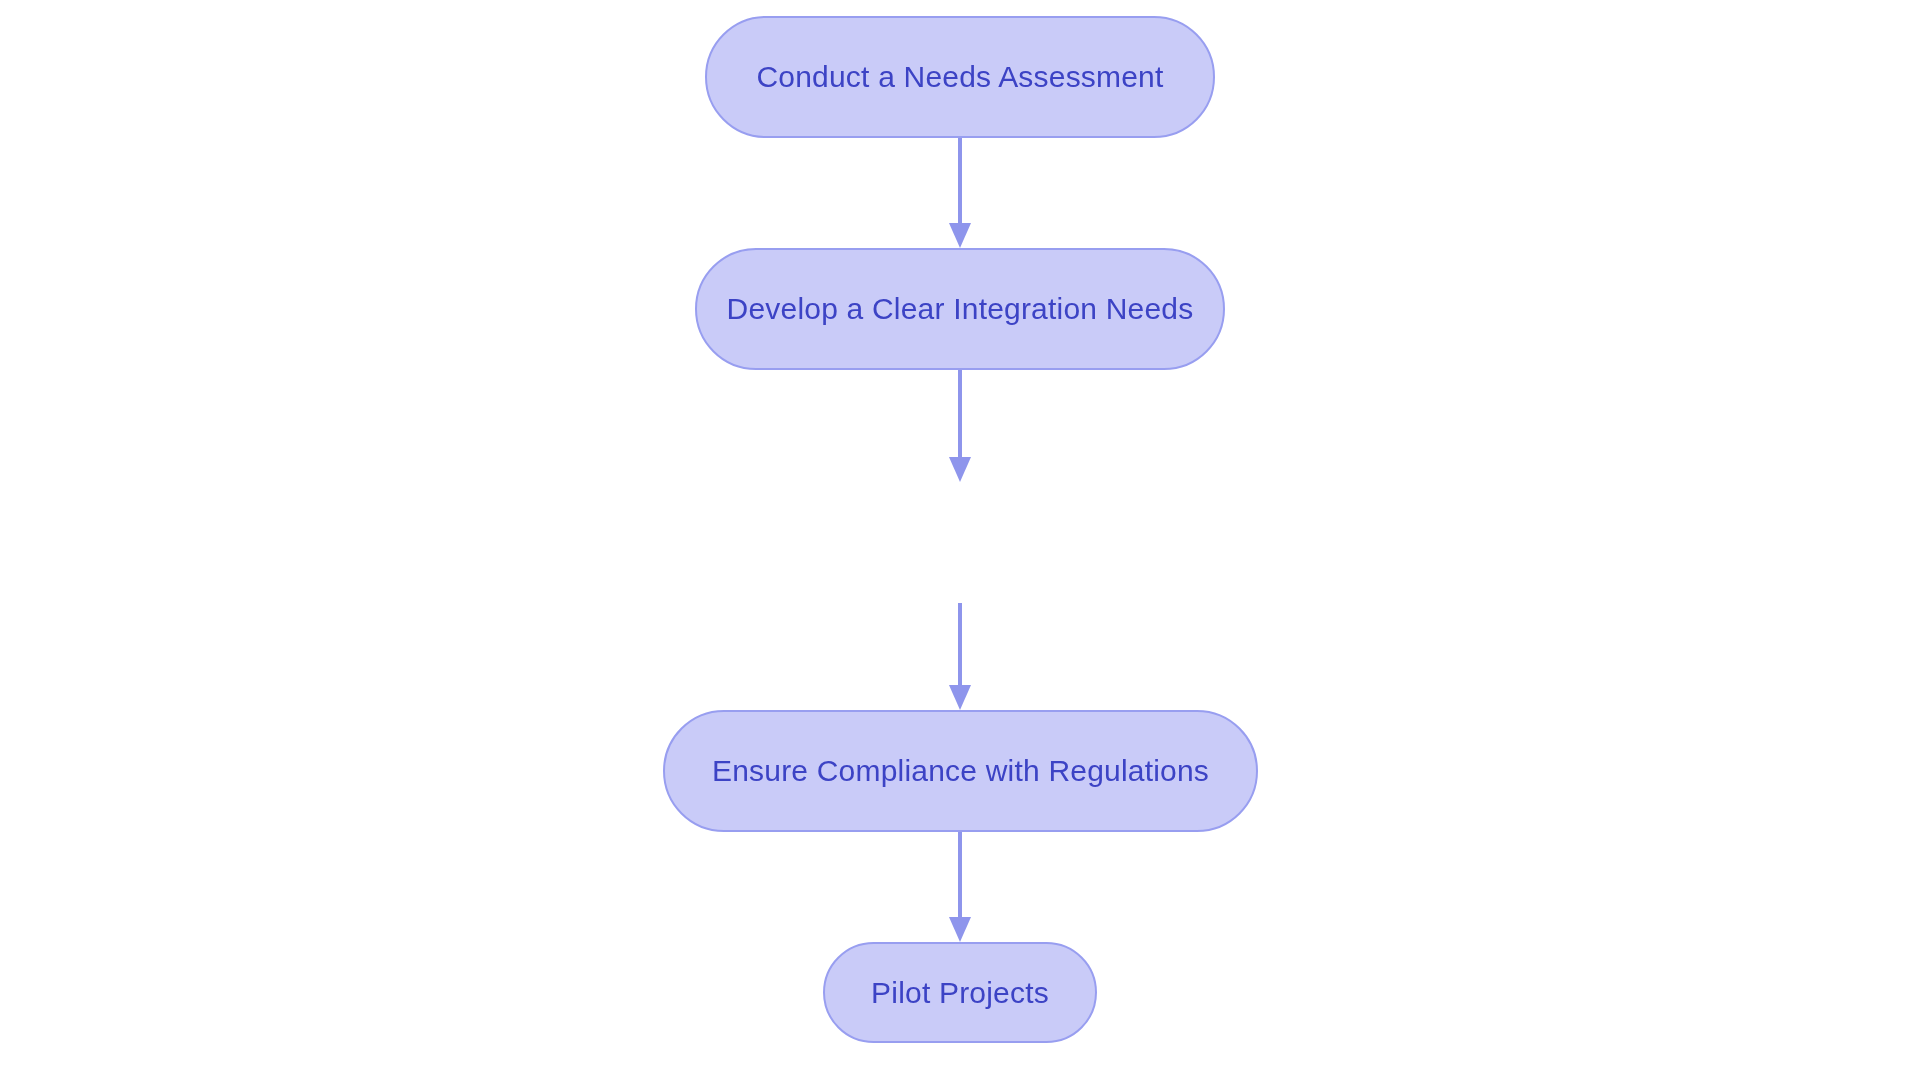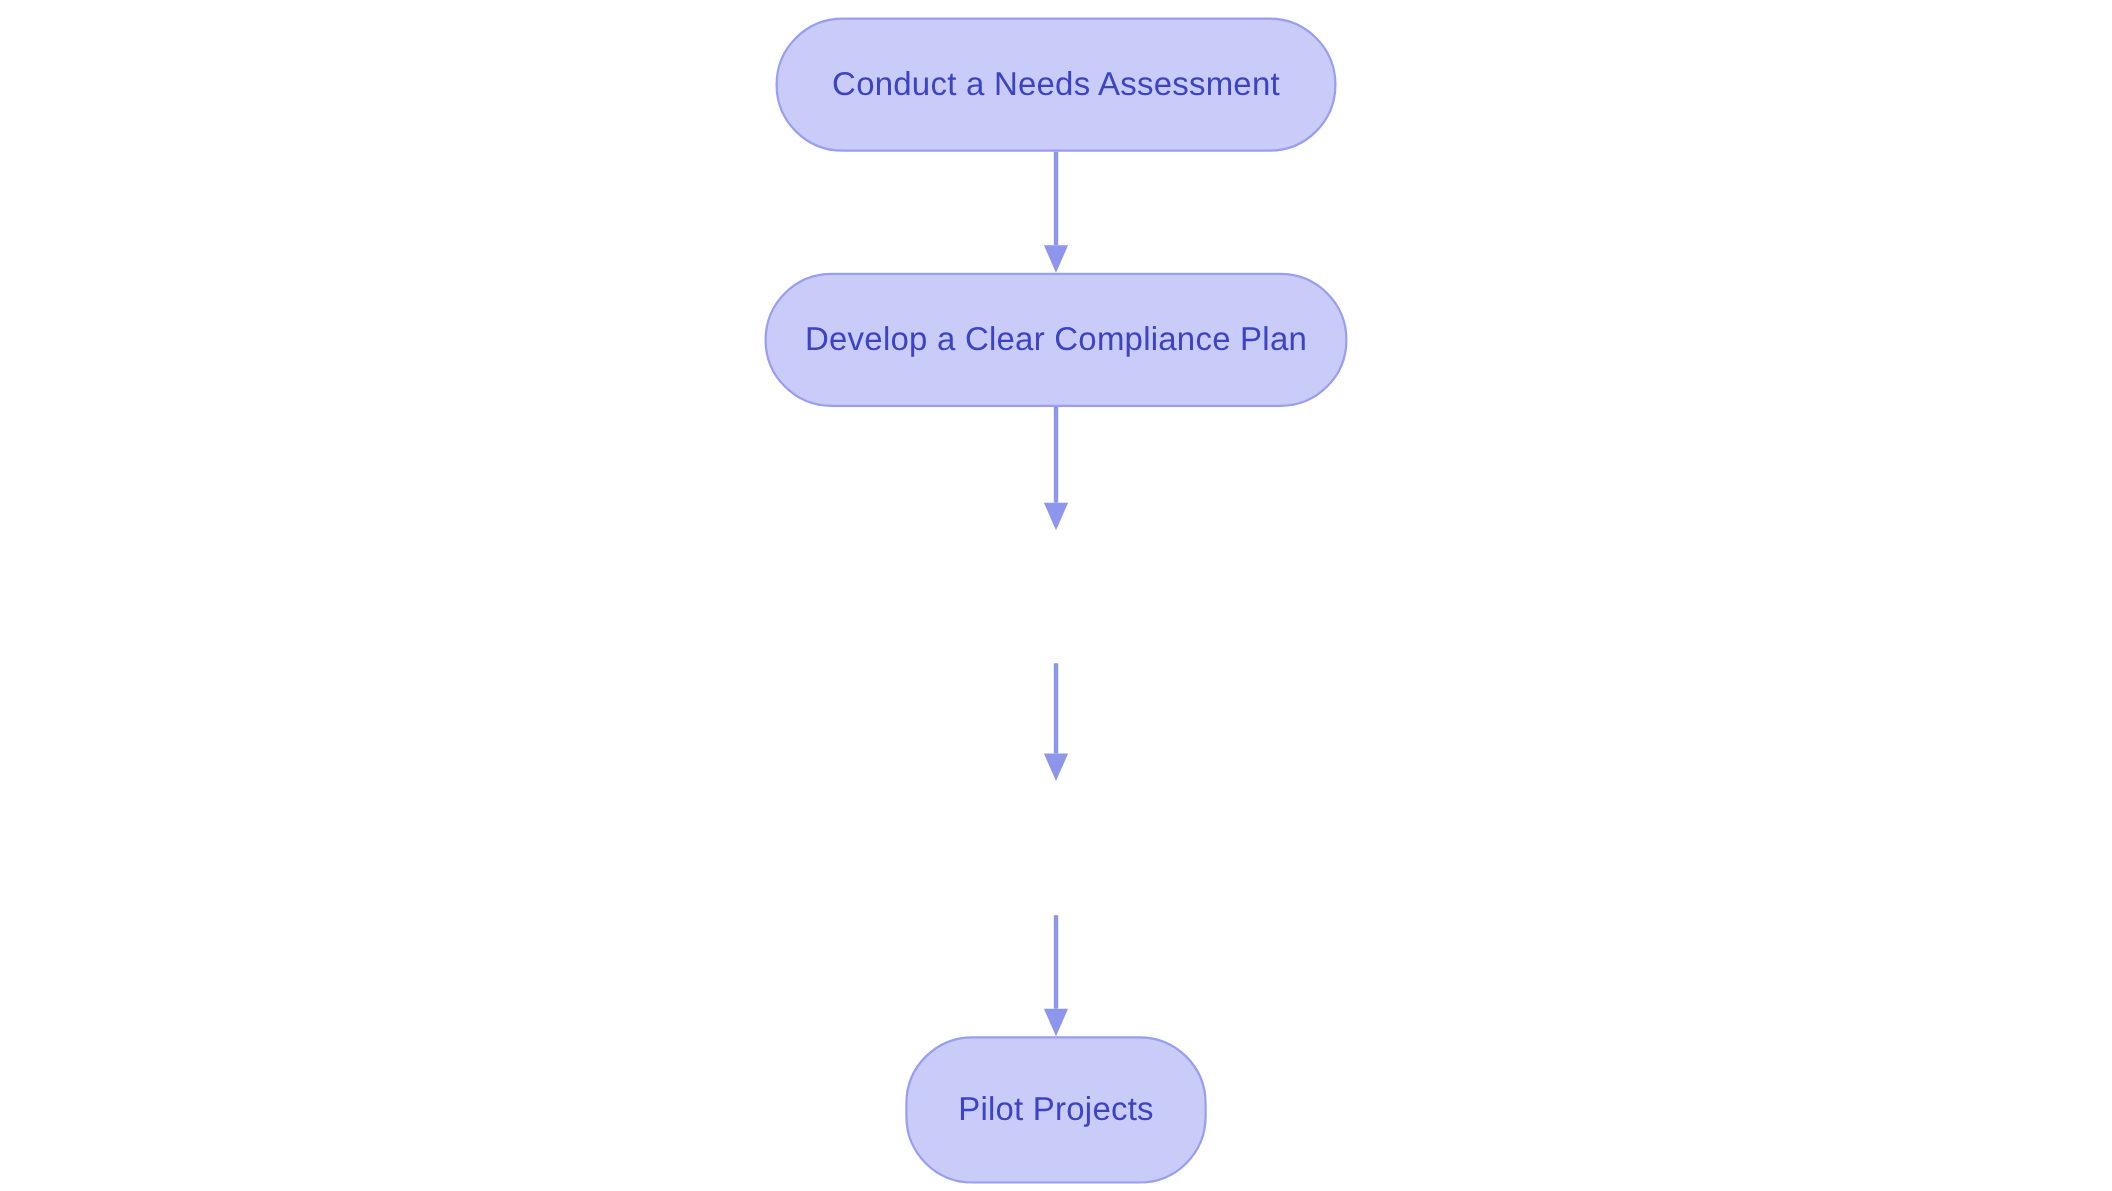--- a/index.html
+++ b/index.html
@@ -39,21 +39,21 @@
     font-size: 30px;
     font-weight: 400;
     letter-spacing: 0.2px;
     white-space: nowrap;
     text-align: center;
   }
   .n1 { left: 705px; top: 16px;  width: 510px; }
   .n2 { left: 695px; top: 248px; width: 530px; }
   .n3 { left: 699px; top: 482px; width: 522px; }
   .n4 { left: 663px; top: 710px; width: 595px; }
-  .n5 { left: 823px; top: 942px; width: 274px; height: 134px; }
+  .n5 { left: 823px; top: 942px; width: 274px; height: 101px; }
 
   .arrow {
     position: absolute;
     left: 949px;            
     width: 22px;
     display: flex;
     flex-direction: column;
     align-items: center;
   }
   .a1 { top: 138px; height: 110px; }
@@ -82,34 +82,37 @@
   <div class="node n1">
     <span class="node-label">Conduct a Needs Assessment</span>
   </div>
 
   <div class="arrow a1">
     <div class="arrow-stem"></div>
     <div class="arrow-head"></div>
   </div>
 
   <div class="node n2">
-    <span class="node-label">Develop a Clear Compliance Plan</span>
+    <span class="node-label">Develop a Clear Integration Needs</span>
   </div>
 
   <div class="arrow a2">
     <div class="arrow-stem"></div>
     <div class="arrow-head"></div>
   </div>
 
 
   <div class="arrow a3">
     <div class="arrow-stem"></div>
     <div class="arrow-head"></div>
   </div>
 
+  <div class="node n4">
+    <span class="node-label">Ensure Compliance with Regulations</span>
+  </div>
 
   <div class="arrow a4">
     <div class="arrow-stem"></div>
     <div class="arrow-head"></div>
   </div>
 
   <div class="node n5">
     <span class="node-label">Pilot Projects</span>
   </div>
 

